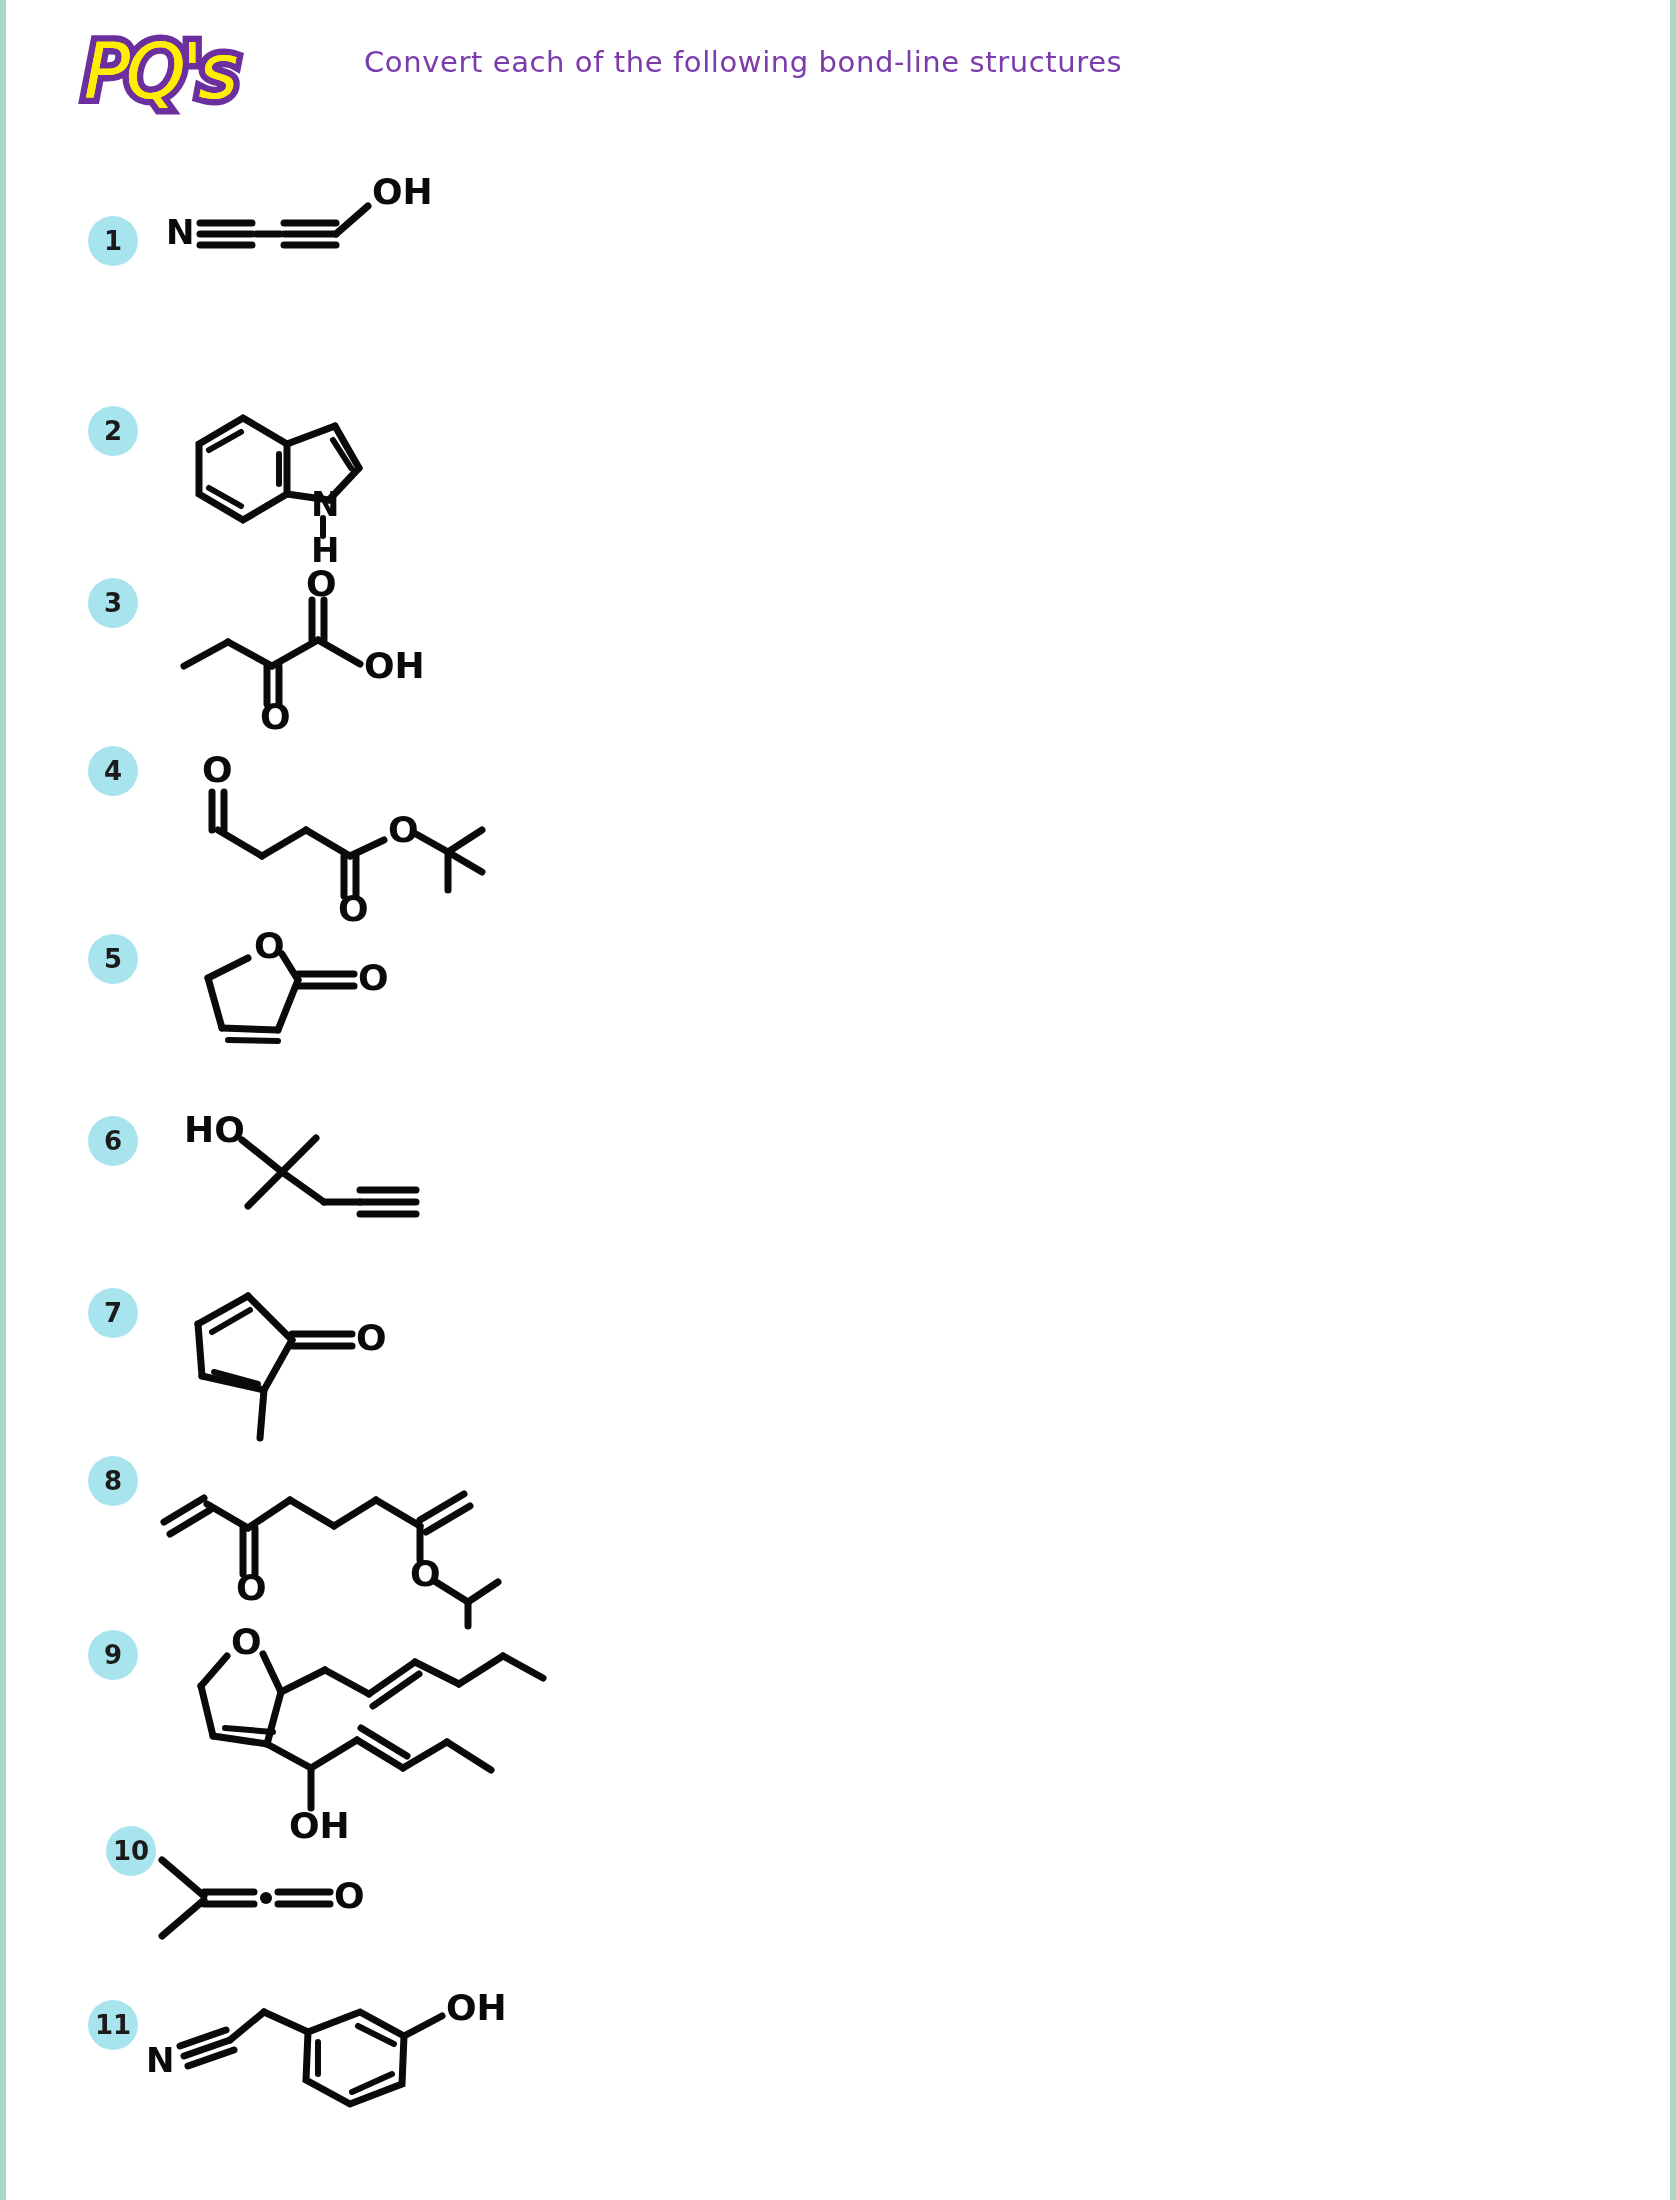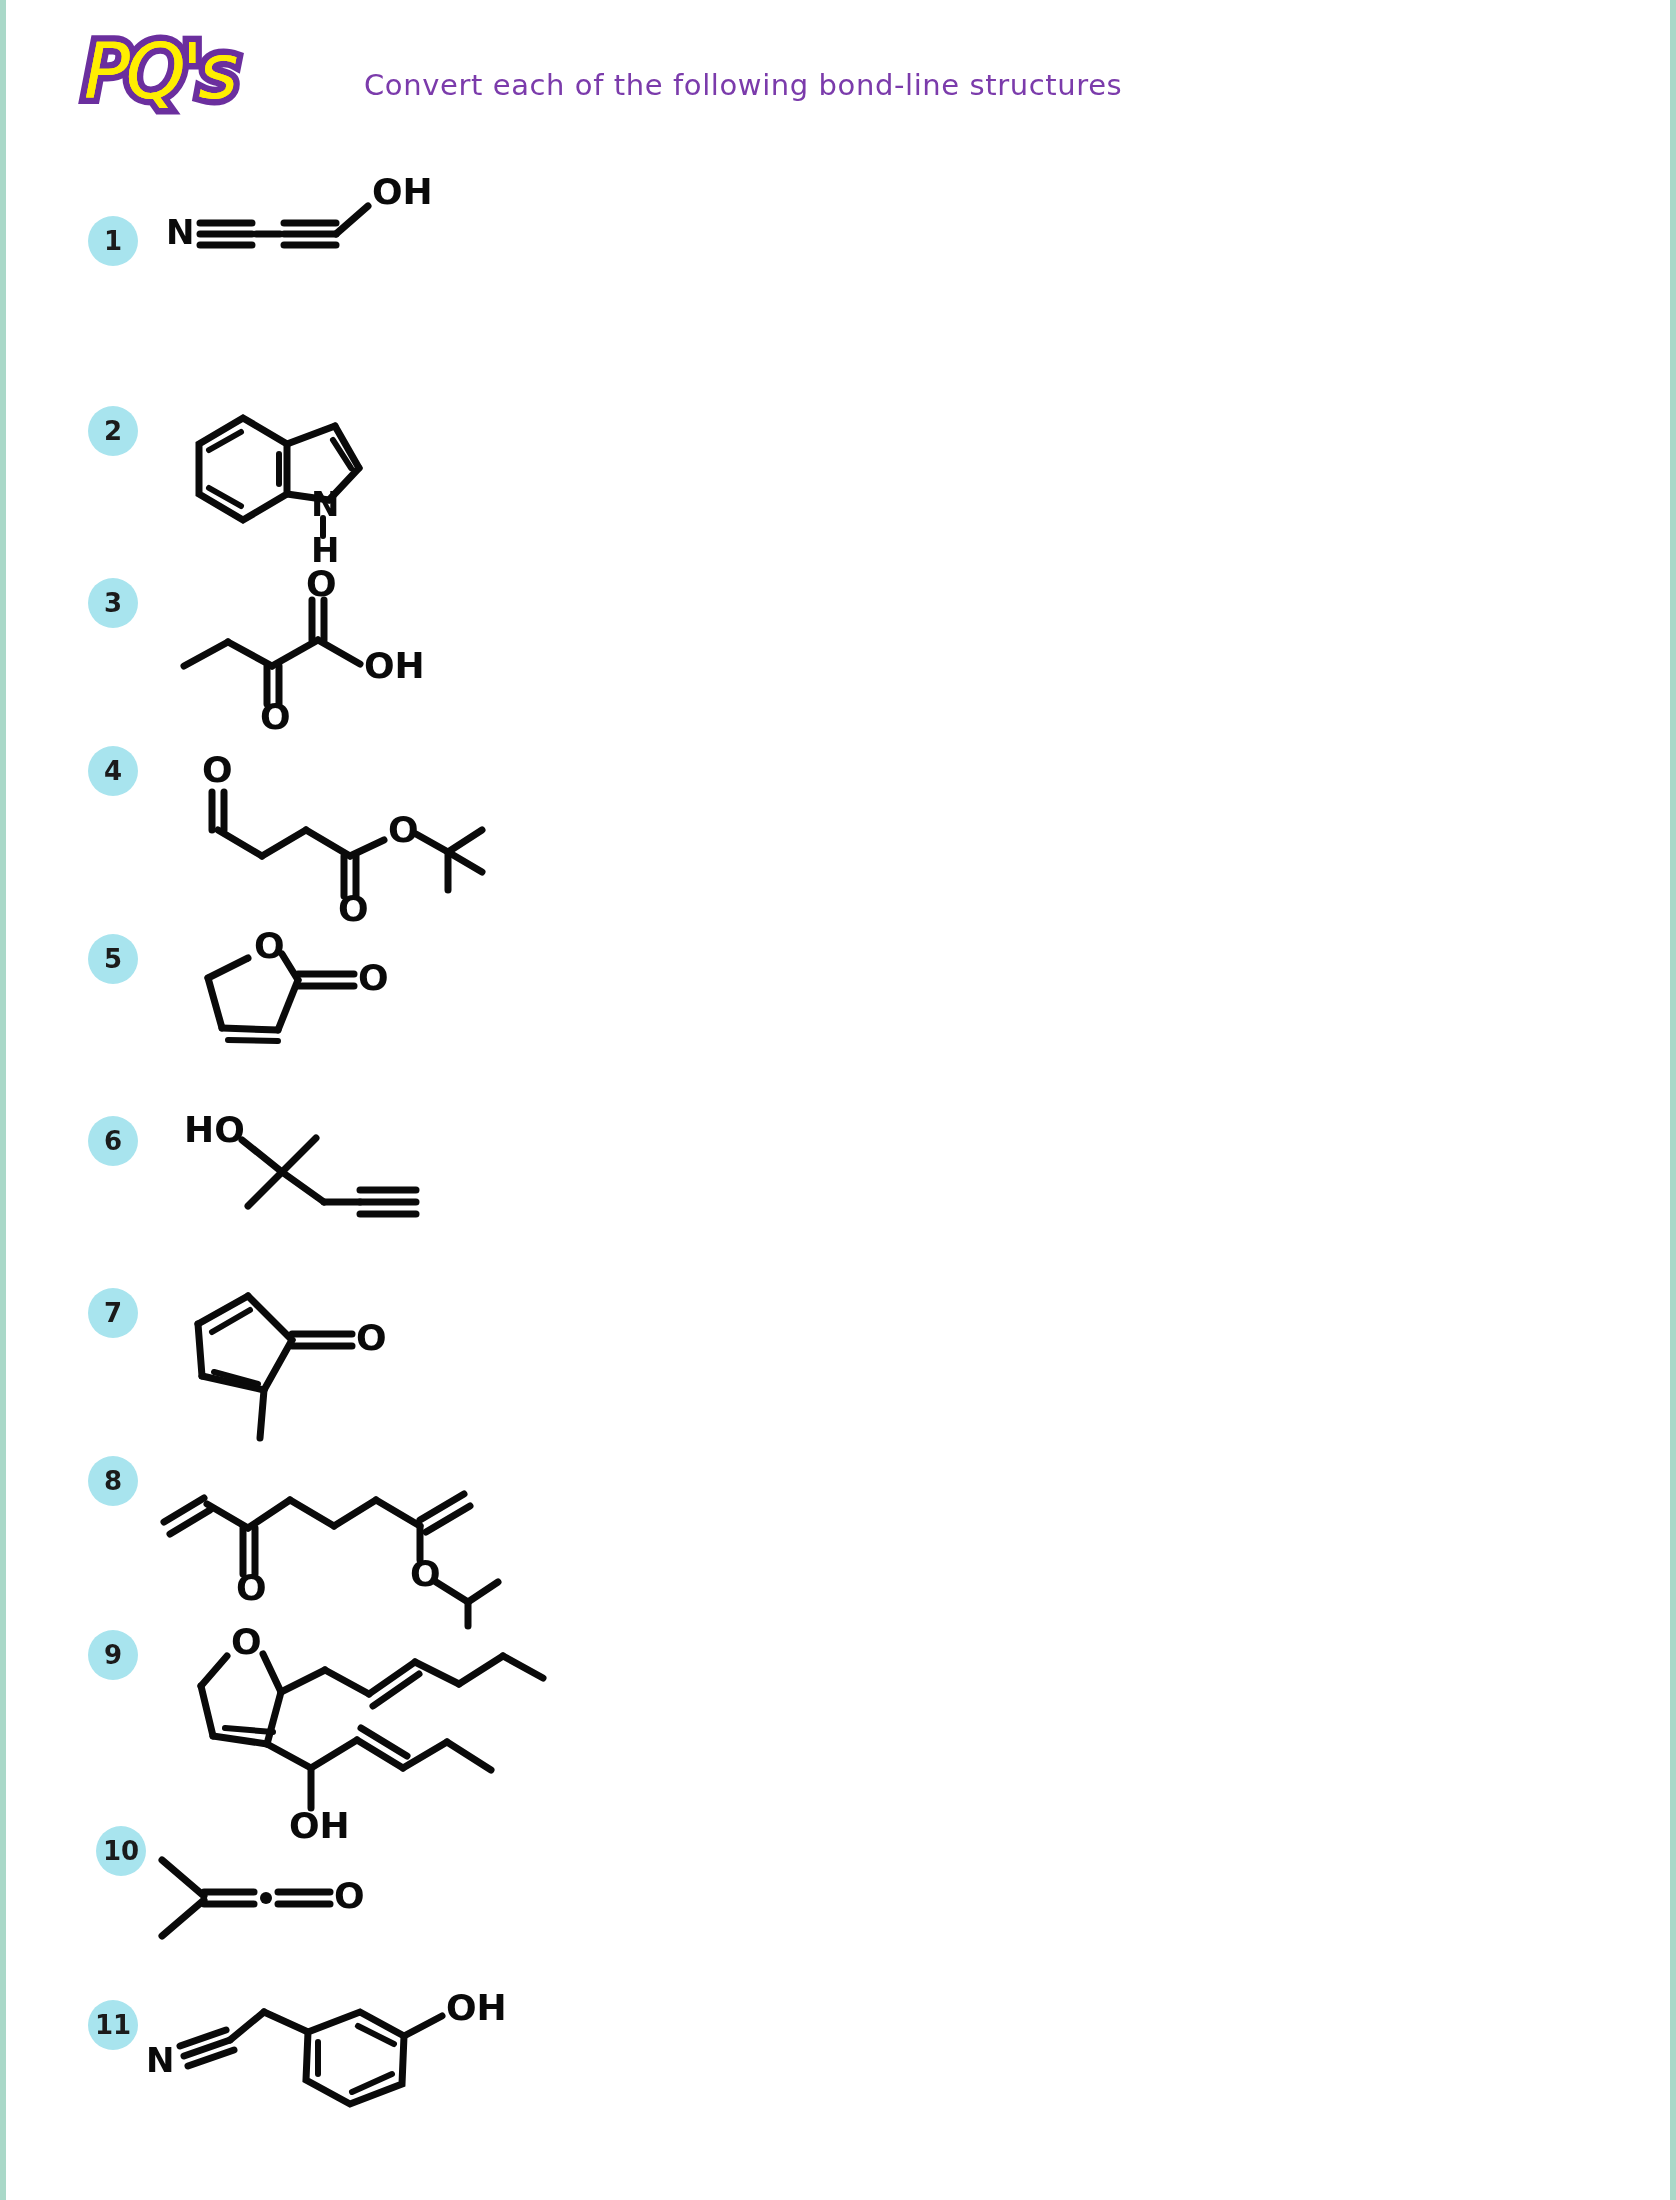--- a/index.html
+++ b/index.html
@@ -29,21 +29,20 @@
     position:absolute;left:0;top:0;
     line-height:88px;
   }
   .logo-text.front{ -webkit-text-stroke:0; color:#ffee00; }
   .prompt{
     position:absolute;left:358px;top:38px;width:1010px;
     color:#7b3bab;
     font-family:"DejaVu Sans",sans-serif;
     font-size:29px;line-height:48px;letter-spacing:0.6px;
     font-weight:500;
-    margin-top:23px;
   }
   .prompt .l2{ padding-left:14px; display:block;}
   
   .row{ position:absolute; left:0; width:100%;}
   .num{
     position:absolute;
     width:50px;height:50px;border-radius:50%;
     background:#a8e4ee;
     color:#1b1b1b;
     font-family:"DejaVu Sans",sans-serif;
@@ -307,21 +306,21 @@
         <line class="bond" x1="120" y1="146" x2="166" y2="118"></line>
         <line class="bond" x1="166" y1="118" x2="212" y2="146"></line>
         <line class="bond" x1="170" y1="106" x2="216" y2="134"></line>
         <line class="bond" x1="212" y1="146" x2="256" y2="120"></line>
         <line class="bond" x1="256" y1="120" x2="300" y2="148"></line>
       </svg>
     </div>
   </div>
 
   <div class="row" style="top:1826px">
-    <div class="num" style="left:90px;top:0px">10</div>
+    <div class="num" style="left:100px;top:0px">10</div>
     <div class="struct" style="left:148px;top:26px">
       <svg width="260" height="130" viewBox="0 0 260 130">
 
         <line class="bond" x1="8" y1="8" x2="50" y2="44"></line>
         <line class="bond" x1="8" y1="84" x2="50" y2="48"></line>
 
         <line class="bond" x1="50" y1="40" x2="100" y2="40"></line>
         <line class="bond" x1="50" y1="52" x2="100" y2="52"></line>
 
         <circle class="dot" cx="112" cy="46" r="6"></circle>

